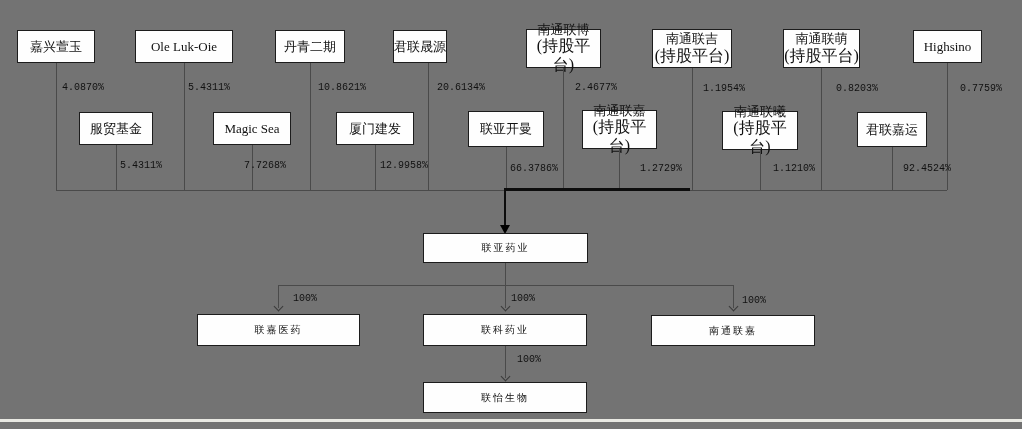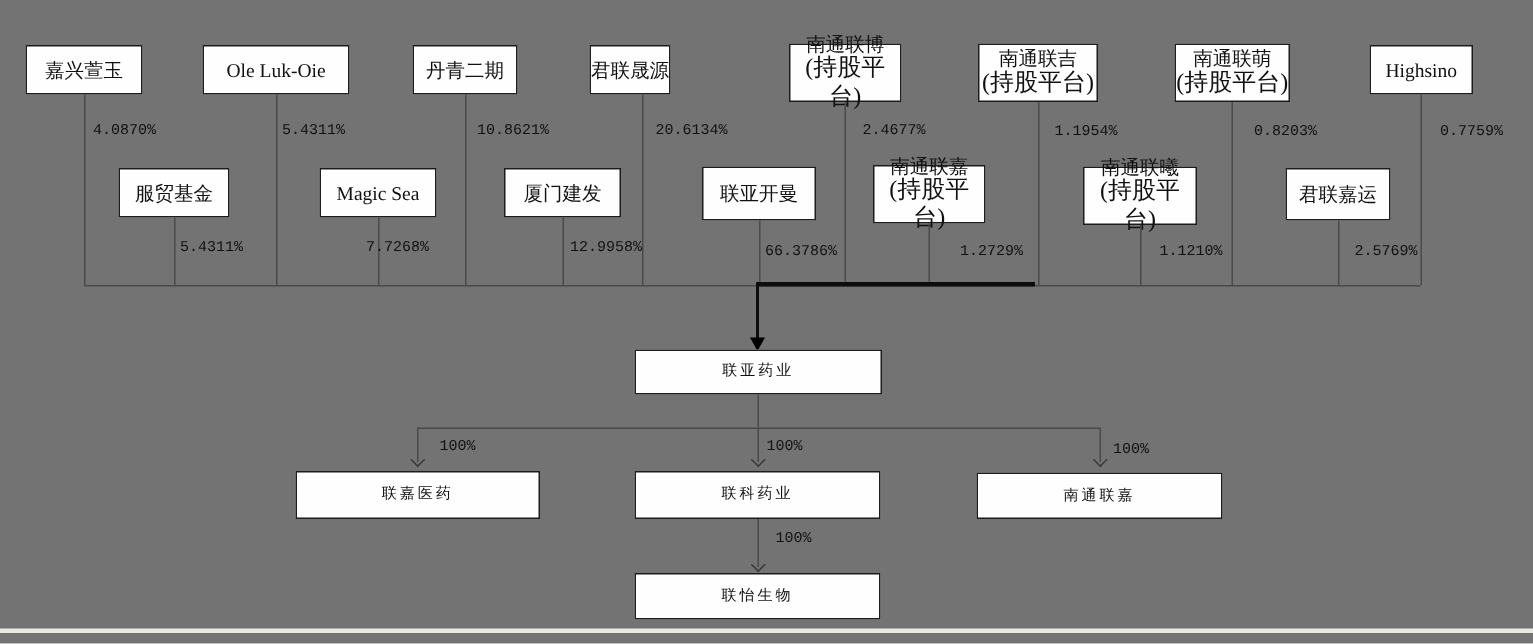--- a/index.html
+++ b/index.html
@@ -109,21 +109,21 @@
   <div class="vline" style="left:619px;top:149px;height:41px"></div>
   <div class="vline" style="left:760px;top:150px;height:40px"></div>
   <div class="vline" style="left:892px;top:147px;height:43px"></div>
 
   <div class="pct" style="left:120px;top:160px">5.4311%</div>
   <div class="pct" style="left:244px;top:160px">7.7268%</div>
   <div class="pct" style="left:380px;top:160px">12.9958%</div>
   <div class="pct" style="left:510px;top:163px">66.3786%</div>
   <div class="pct" style="left:640px;top:163px">1.2729%</div>
   <div class="pct" style="left:773px;top:163px">1.1210%</div>
-  <div class="pct" style="left:903px;top:163px">2.5769%</div>
+  <div class="pct" style="left:903px;top:163px">92.4524%</div>
 
   <div class="hline" style="left:56px;top:190px;width:891px"></div>
   <div class="thickline" style="left:504px;top:188px;width:186px;height:3px"></div>
 
   <div class="mainstem" style="left:504px;top:190px;height:37px"></div>
   <div class="tri" style="left:500px;top:225px"></div>
 
   <div class="node big" style="left:423px;top:233px;width:165px;height:30px">
       <span>联亚药业</span>
     </div>

